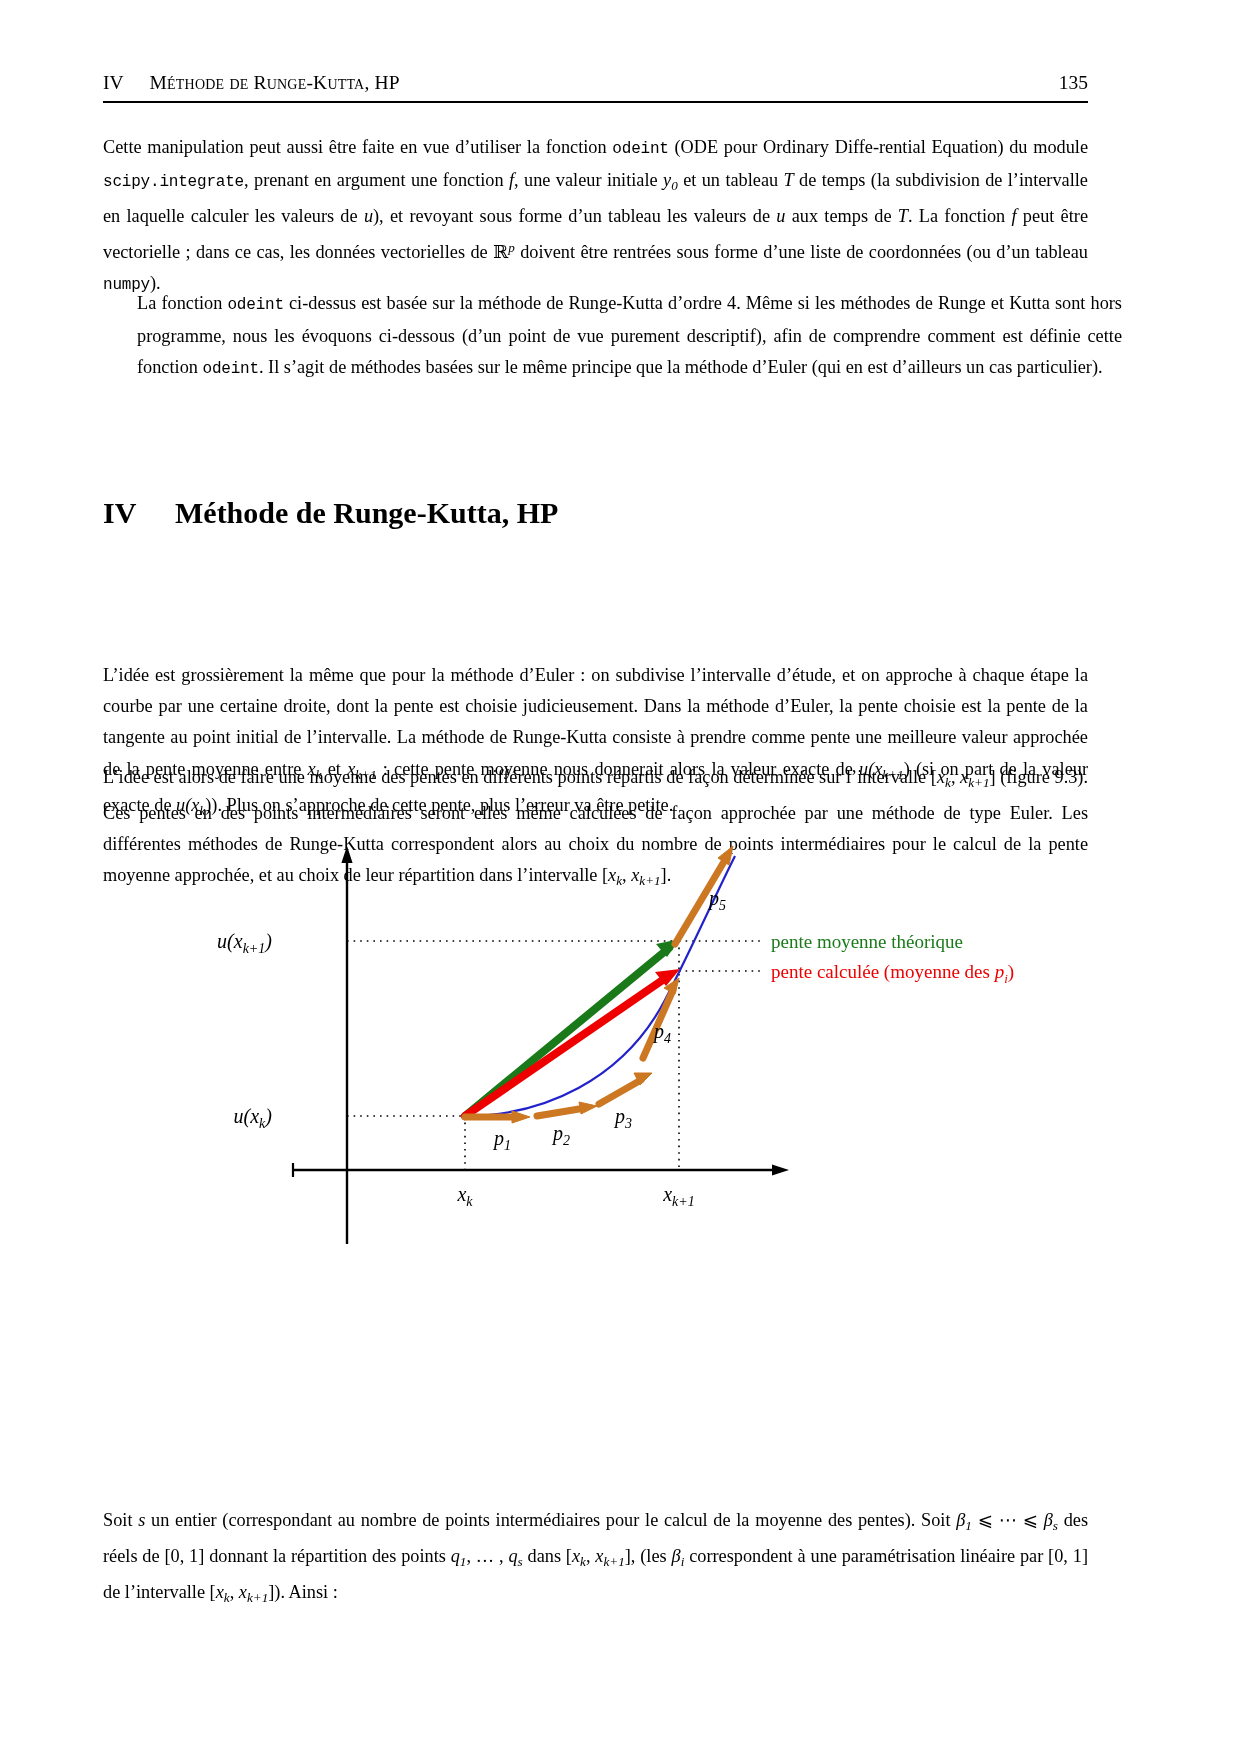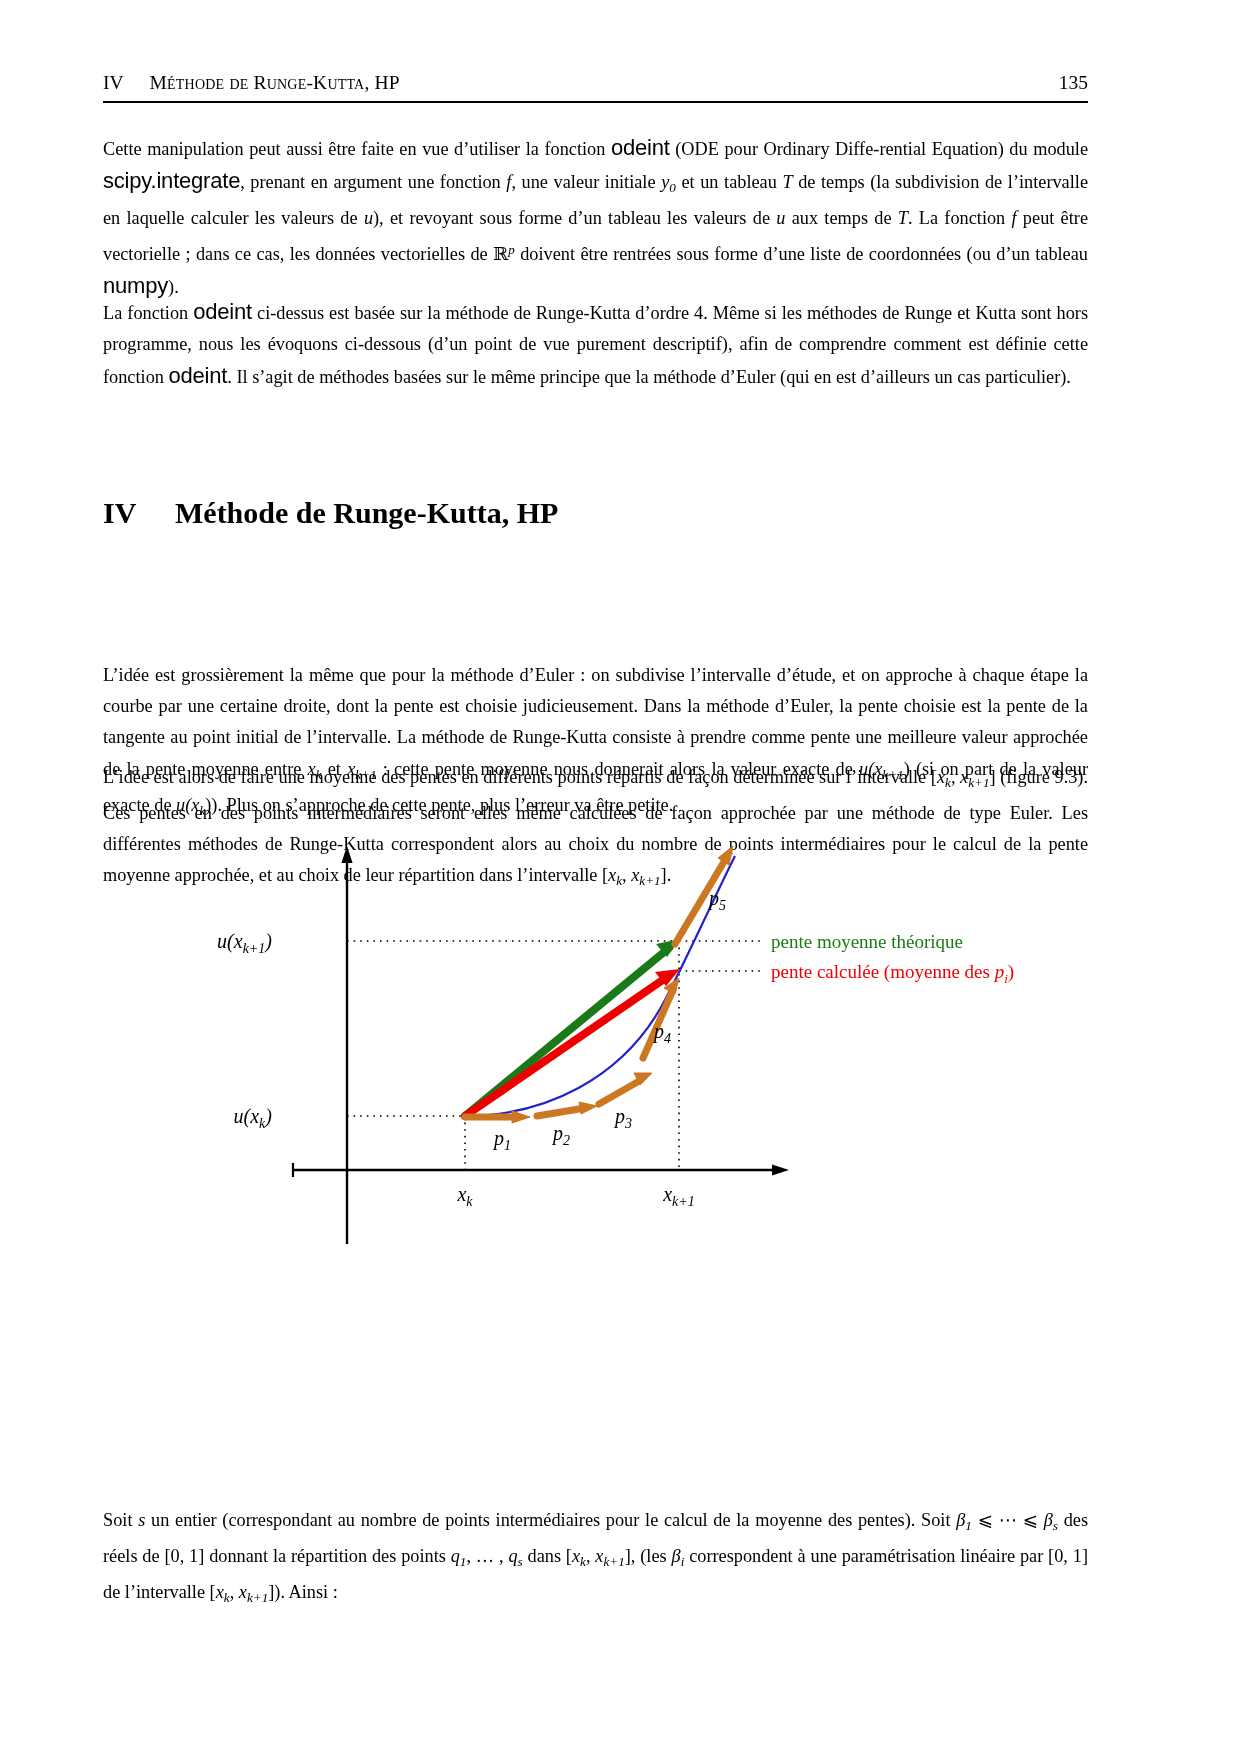--- a/index.html
+++ b/index.html
@@ -62,22 +62,22 @@
   .body-block {
     position: absolute;
     left: 103px;
     width: 985px;
     font-size: 18.3px;
     line-height: 31.2px;
     text-align: justify;
     text-justify: inter-word;
   }
   .tt {
-    font-family: Liberation Sans, sans-serif;
-    font-size: 22px;
+    font-family: Liberation Mono, monospace;
+    font-size: 16px;
     letter-spacing: -0.2px;
   }
   .mi { font-style: italic; font-family: "Liberation Serif", serif; }
   .sub {
     font-size: 0.72em;
     vertical-align: -0.28em;
     font-style: italic;
   }
   .supn {
     font-size: 0.7em;
@@ -137,21 +137,21 @@
       <span class="hdr-num">IV</span><span class="hdr-title">Méthode de Runge-Kutta, HP</span>
     </div>
     <div class="header-right">135</div>
   </div>
   <div class="header-rule"></div>
 
   <div class="body-block" style="top:132px;">
     <span>Cette manipulation peut aussi être faite en vue d’utiliser la fonction </span><span class="tt">odeint</span><span> (ODE pour Ordinary Diffe-rential Equation) du module </span><span class="tt">scipy.integrate</span><span>, prenant en argument une fonction </span><span class="mi">f</span><span>, une valeur initiale </span><span class="mi">y</span><span class="sub">0</span><span> et un tableau </span><span class="mi">T</span><span> de temps (la subdivision de l’intervalle en laquelle calculer les valeurs de </span><span class="mi">u</span><span>), et revoyant sous forme d’un tableau les valeurs de </span><span class="mi">u</span><span> aux temps de </span><span class="mi">T</span><span>. La fonction </span><span class="mi">f</span><span> peut être vectorielle ; dans ce cas, les données vectorielles de </span><span class="bb">ℝ</span><span class="bbsup">p</span><span> doivent être rentrées sous forme d’une liste de coordonnées (ou d’un tableau </span><span class="tt">numpy</span><span>).</span>
   </div>
 
-  <div class="body-block" style="top:296px;">
+  <div class="body-block" style="top:288px;margin-left:34px;">
     <span>La fonction </span><span class="tt">odeint</span><span> ci-dessus est basée sur la méthode de Runge-Kutta d’ordre 4. Même si les méthodes de Runge et Kutta sont hors programme, nous les évoquons ci-dessous (d’un point de vue purement descriptif), afin de comprendre comment est définie cette fonction </span><span class="tt">odeint</span><span>. Il s’agit de méthodes basées sur le même principe que la méthode d’Euler (qui en est d’ailleurs un cas particulier).</span>
   </div>
 
   <div class="section-head">
     <span class="sec-num">IV</span><span>Méthode de Runge-Kutta, HP</span>
   </div>
 
 
   <div class="body-block" style="top:660px;">
     <span>L’idée est grossièrement la même que pour la méthode d’Euler : on subdivise l’intervalle d’étude, et on approche à chaque étape la courbe par une certaine droite, dont la pente est choisie judicieusement. Dans la méthode d’Euler, la pente choisie est la pente de la tangente au point initial de l’intervalle. La méthode de Runge-Kutta consiste à prendre comme pente une meilleure valeur approchée de la pente moyenne entre </span><span class="mi">x</span><span class="sub">k</span><span> et </span><span class="mi">x</span><span class="sub">k+1</span><span> : cette pente moyenne nous donnerait alors la valeur exacte de </span><span class="mi">u(x</span><span class="sub">k+1</span><span>) (si on part de la valeur exacte de </span><span class="mi">u(x</span><span class="sub">k</span><span>)). Plus on s’approche de cette pente, plus l’erreur va être petite.</span>

